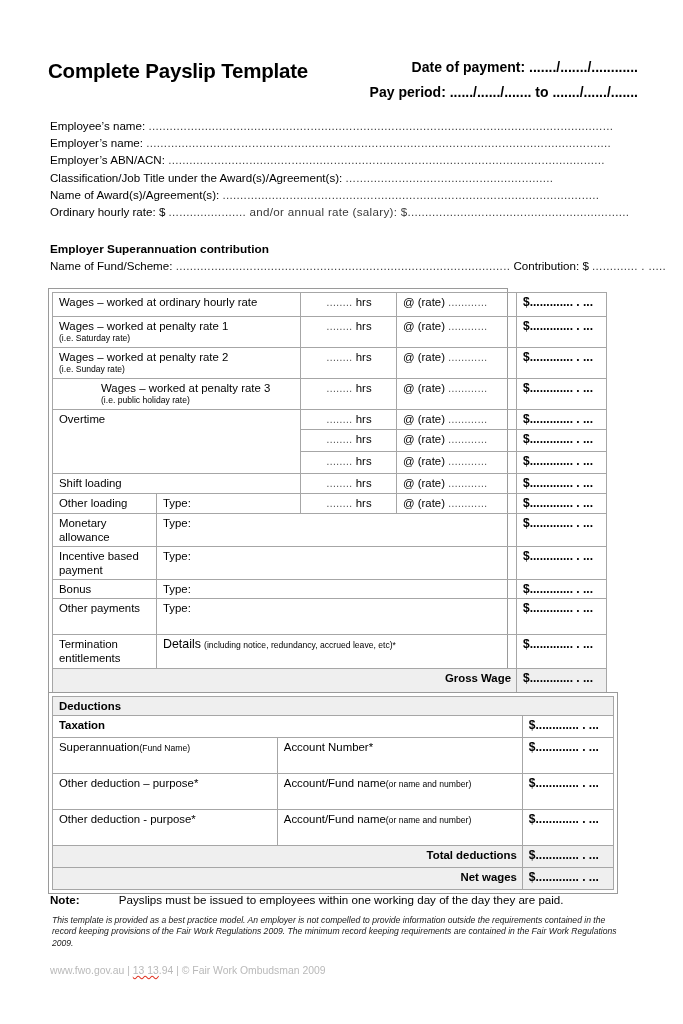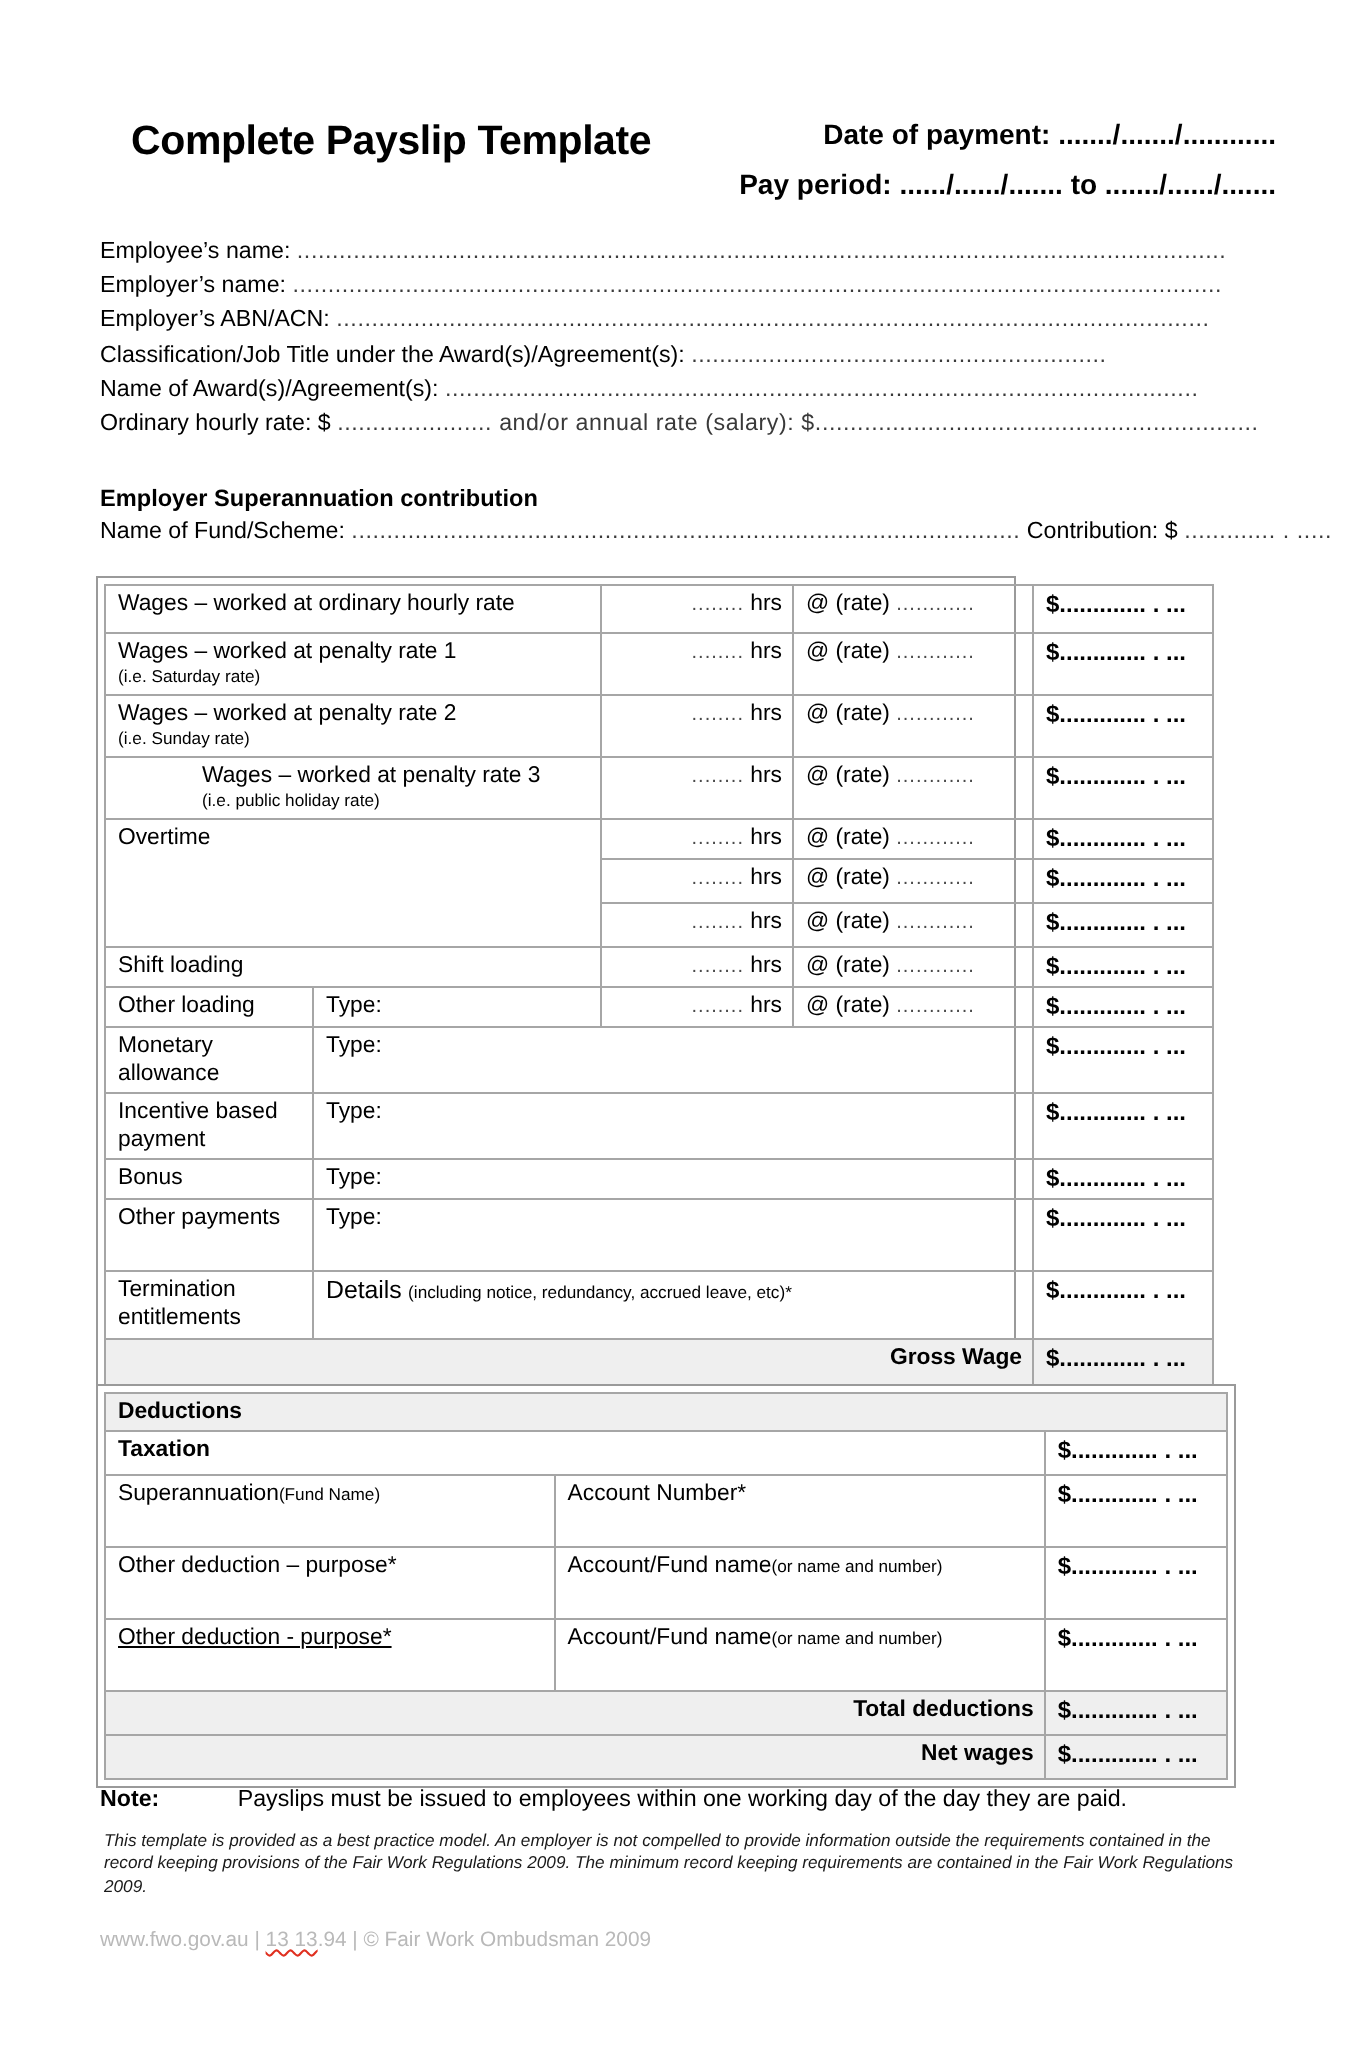--- a/index.html
+++ b/index.html
@@ -24,21 +24,21 @@
     background: #fff;
   }
 
   
   .header {
     position: absolute;
     left: 48px; top: 55px;
     width: 590px;
     display: flex;
     align-items: flex-start;
-    justify-content: flex-end;
+    justify-content: space-between;
   }
   .doc-title {
     font-size: 20.5px;
     font-weight: bold;
     letter-spacing: -0.2px;
     line-height: 1.1;
     white-space: nowrap;
     padding-top: 5px;
   }
   .header-right {
@@ -109,21 +109,21 @@
     font-size: 8.6px;
     line-height: 10px;
     display: block;
   }
   .amt {
     font-weight: bold;
     font-size: 12px;
     white-space: nowrap;
   }
   .hrs-cell {
-    text-align: right;
+    text-align: center;
     white-space: nowrap;
     font-size: 11.4px;
   }
   .hrs-cell .dotted { color: #4a4a4a; letter-spacing: 0.5px; font-size: 10px; }
   .rate-cell { white-space: nowrap; font-size: 11.4px; }
   .rate-cell .dotted { color: #4a4a4a; letter-spacing: 0.5px; font-size: 10px; }
   .shaded { background: #efefef; }
   .total-label {
     text-align: right;
     font-weight: bold;
@@ -370,21 +370,21 @@
           <td class="btm"><span class="amt dotline">$............. . ...</span></td>
         </tr>
         <tr>
           <td style="height:36px;">Other deduction – purpose*</td>
           <td>
             <span>Account/Fund name</span><span class="nb">(or name and number)</span>
           </td>
           <td class="btm"><span class="amt dotline">$............. . ...</span></td>
         </tr>
         <tr>
-          <td style="height:36px;text-decoration:underline;">Other deduction - purpose*</td>
+          <td style="height:36px;">Other deduction - purpose*</td>
           <td>
             <span>Account/Fund name</span><span class="nb">(or name and number)</span>
           </td>
           <td class="btm"><span class="amt dotline">$............. . ...</span></td>
         </tr>
         <tr>
           <td class="total-label shaded" colspan="2" style="height:22px;">Total deductions</td>
           <td class="btm shaded"><span class="amt dotline">$............. . ...</span></td>
         </tr>
         <tr>

